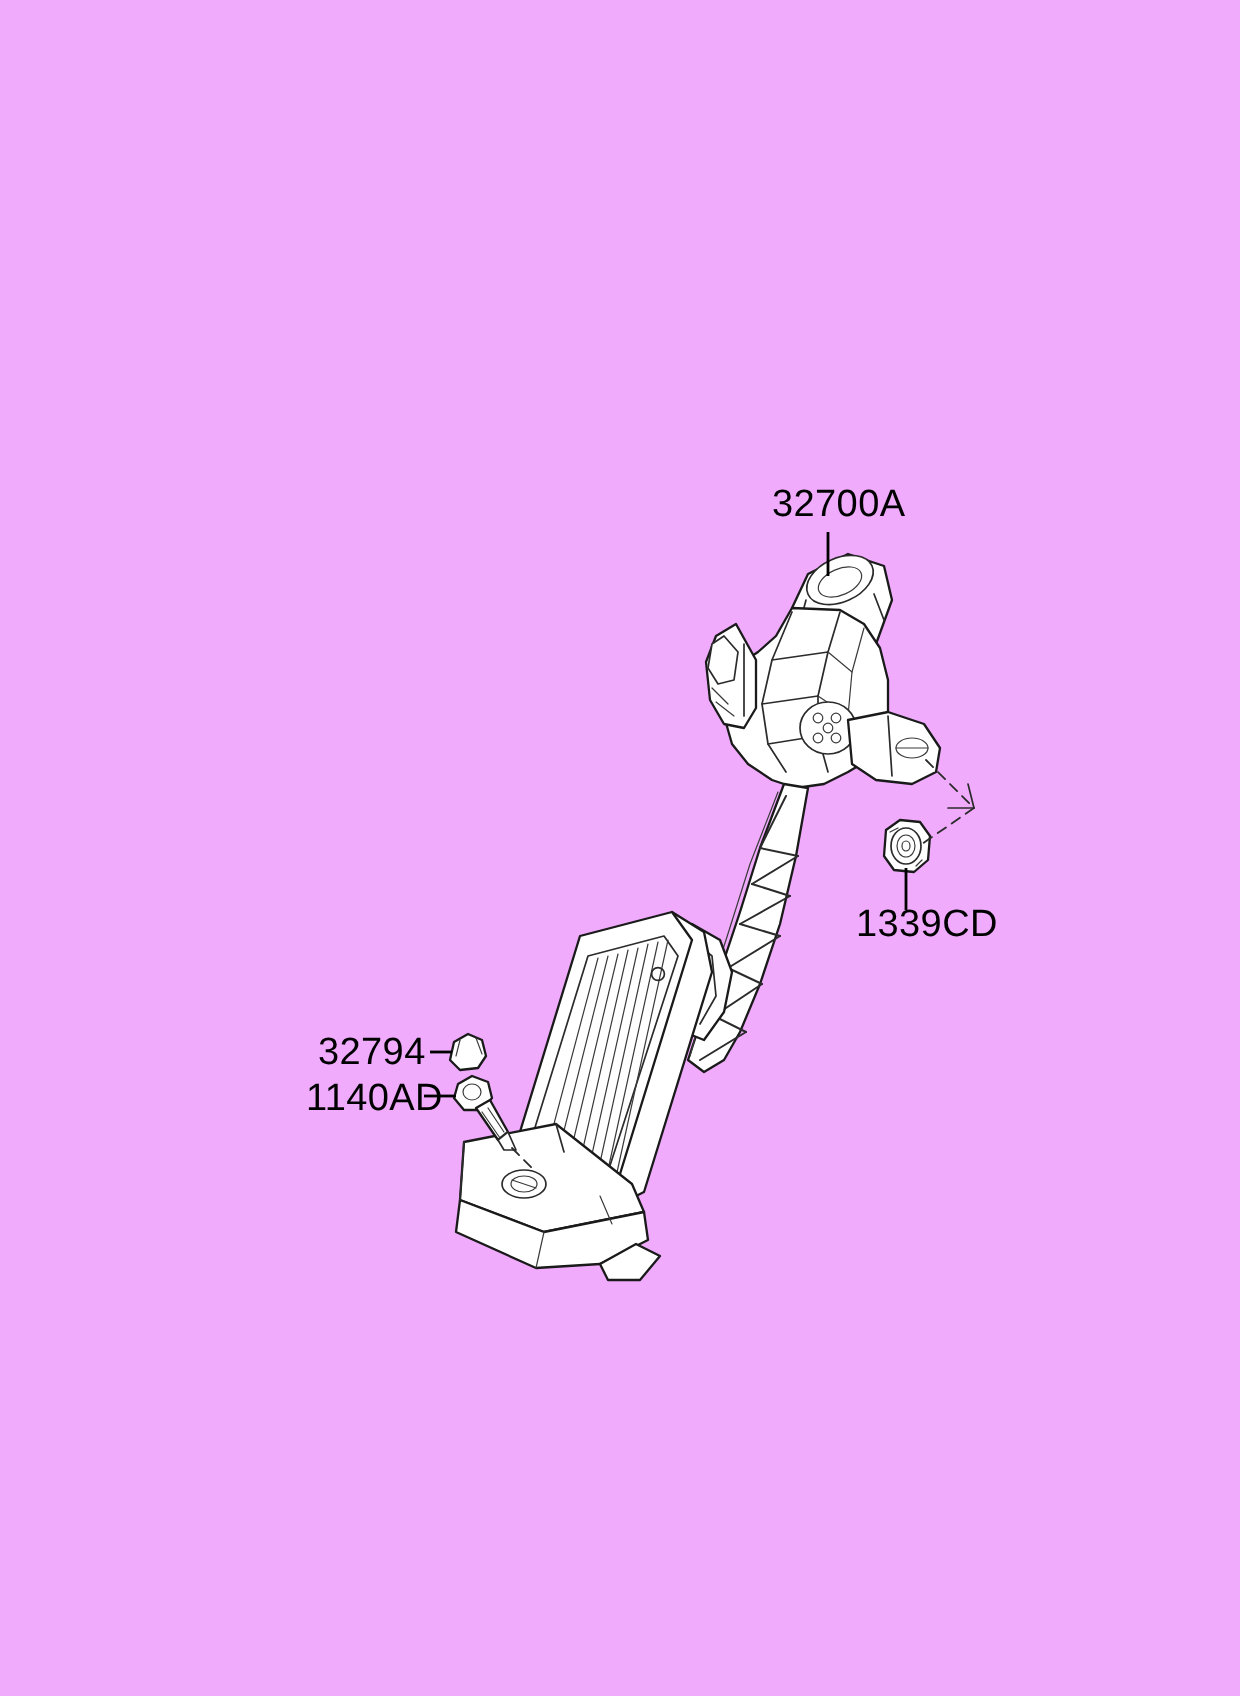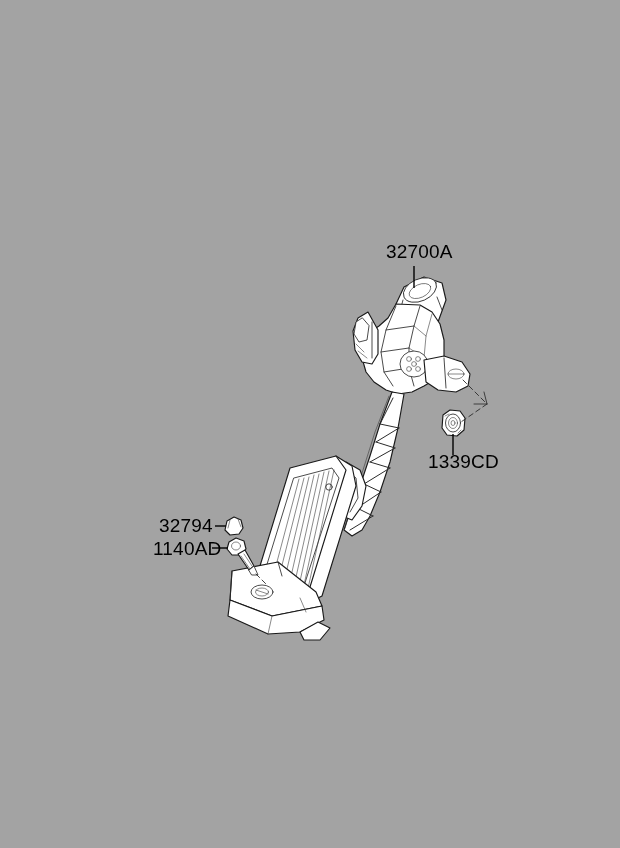--- a/index.html
+++ b/index.html
@@ -7,21 +7,21 @@
     padding: 0;
     background: #ffffff;
   }
   body {
     font-family: "Liberation Sans", sans-serif;
   }
   #diagram-page {
     position: relative;
     width: 620px;
     height: 848px;
-    background: #a3a3a3;
+    background: #f0abfc;
     overflow: hidden;
   }
   #parts-svg {
     position: absolute;
     top: 0;
     left: 0;
     width: 620px;
     height: 848px;
     display: block;
   }

